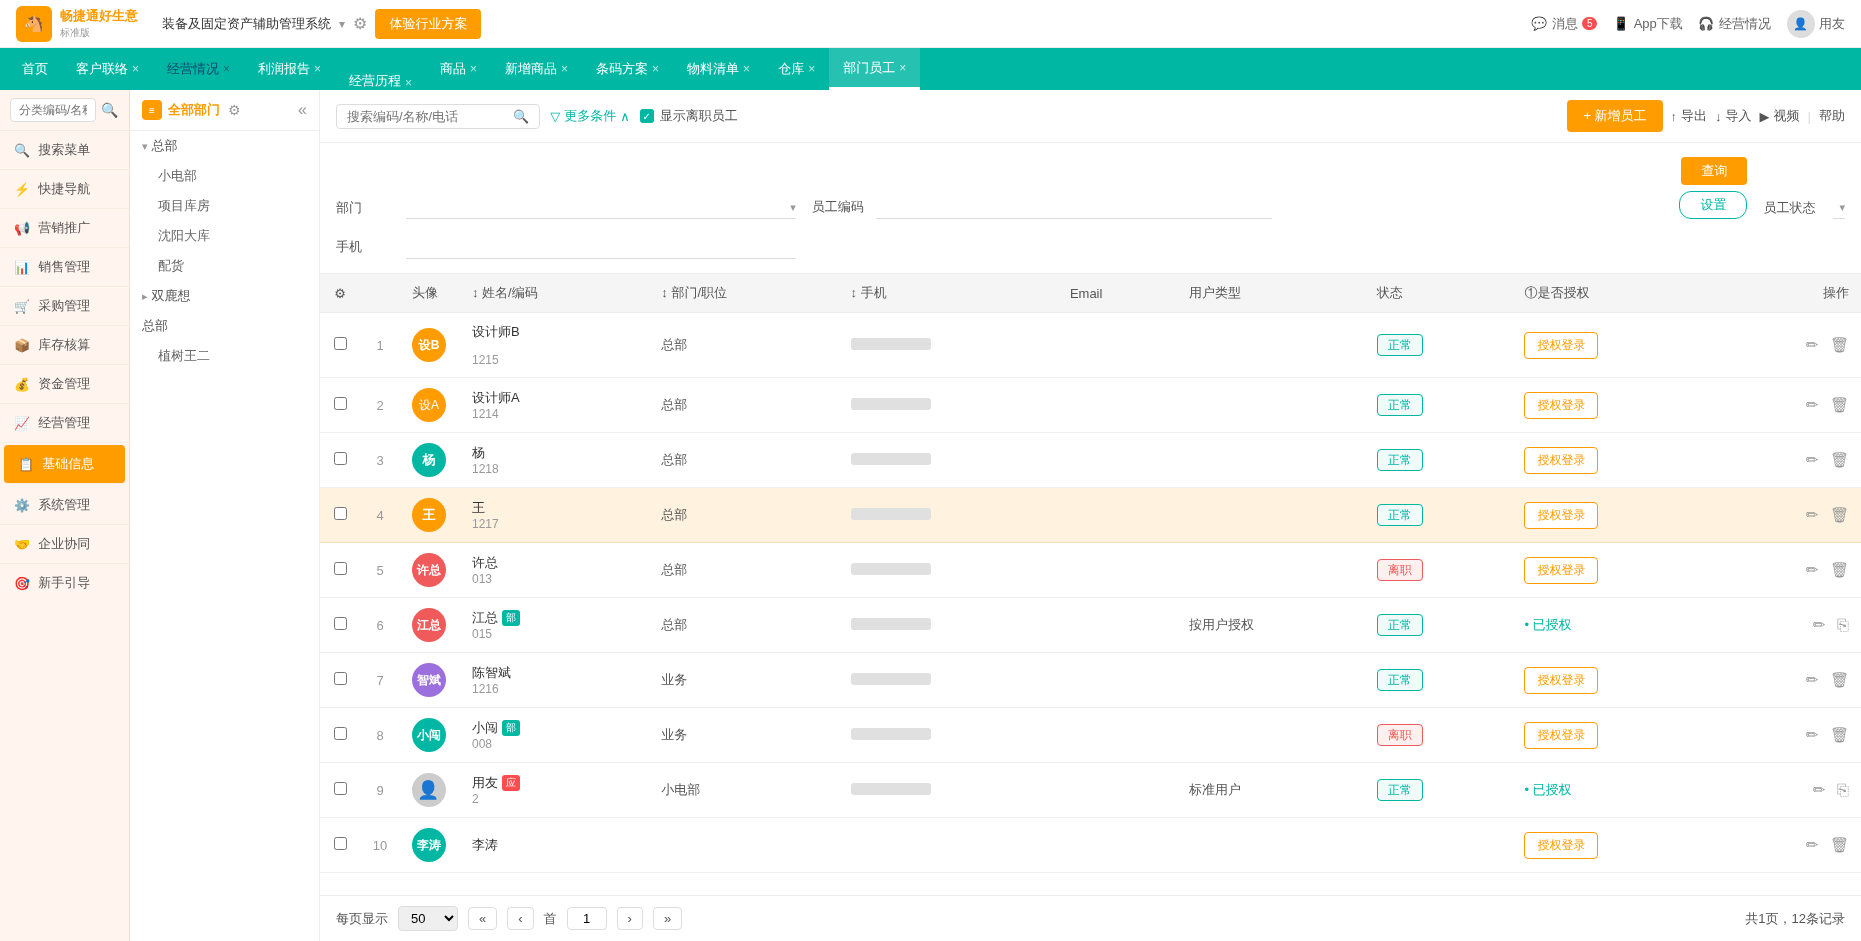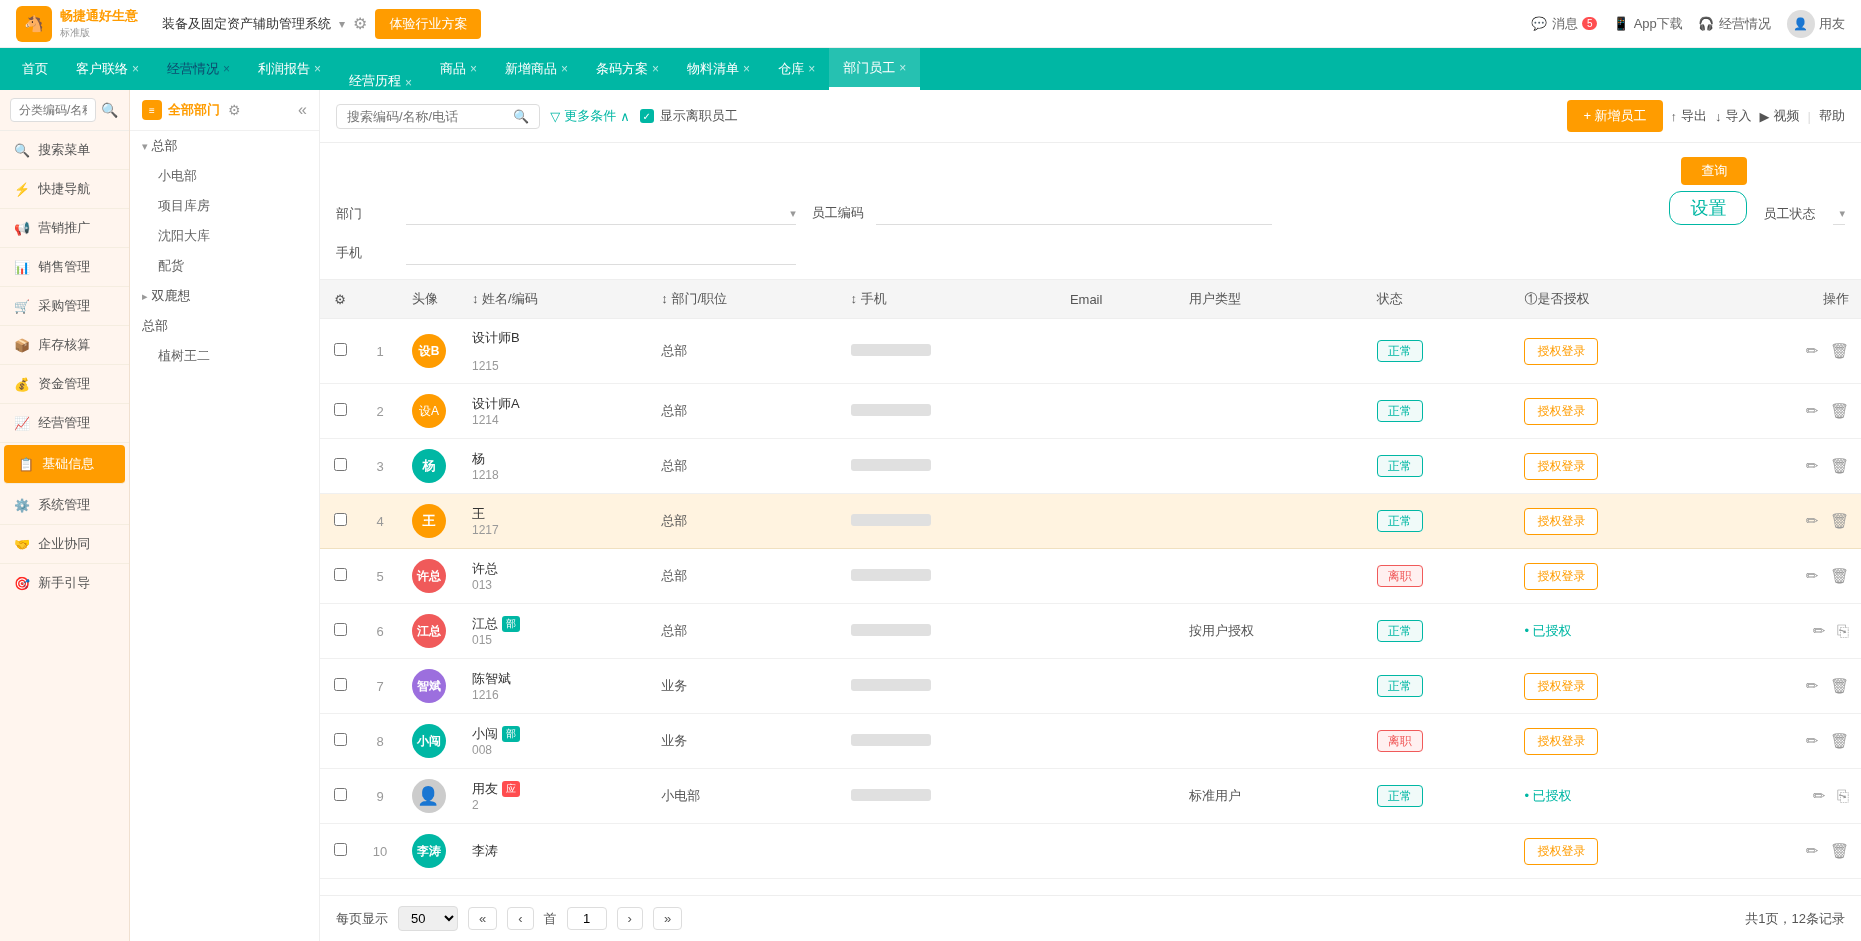--- a/index.html
+++ b/index.html
@@ -173,21 +173,21 @@
           <span style="flex:1;font-size:13px;color:#ccc;"></span>
           <span style="color:#999;font-size:11px;">▾</span>
         </div>
       </div>
       <div style="display:flex;align-items:center;gap:4px;">
         <label style="color:#555;font-size:13px;width:60px;flex-shrink:0;">员工编码</label>
         <input style="border-top: none; border-right: none; border-left: none; border-image: initial; border-bottom: 1px solid rgb(221, 221, 221); outline: none; font-size: 13px; flex: 1 1 0%; padding: 4px 0px; width: 100%;">
       </div>
       <div style="display:flex;flex-direction:column;gap:6px;align-items:flex-end;">
         <button style="background:#ff9c00;color:#fff;border:none;border-radius:4px;padding:5px 20px;cursor:pointer;font-size:13px;">查询</button>
-        <button style="color:#00b7a4;border:1px solid #00b7a4;background:#fff;border-radius:12px;padding:4px 20px;cursor:pointer;font-size:18px;text-align:right;">设置</button>
+        <button style="color:#00b7a4;border:1px solid #00b7a4;background:#fff;border-radius:12px;padding:4px 20px;cursor:pointer;font-size:13px;text-align:right;">设置</button>
       </div>
       <div style="display:flex;align-items:center;gap:10px;">
         <label style="color:#555;font-size:13px;width:60px;flex-shrink:0;">员工状态</label>
         <div style="display:flex;align-items:center;border-bottom:1px solid #ddd;padding:4px 0;flex:1;gap:6px;cursor:pointer;">
           <span style="flex:1;font-size:13px;color:#ccc;"></span>
           <span style="color:#999;font-size:11px;">▾</span>
         </div>
       </div>
       <div style="display:flex;align-items:center;gap:10px;">
         <label style="color:#555;font-size:13px;width:60px;flex-shrink:0;">手机</label>

